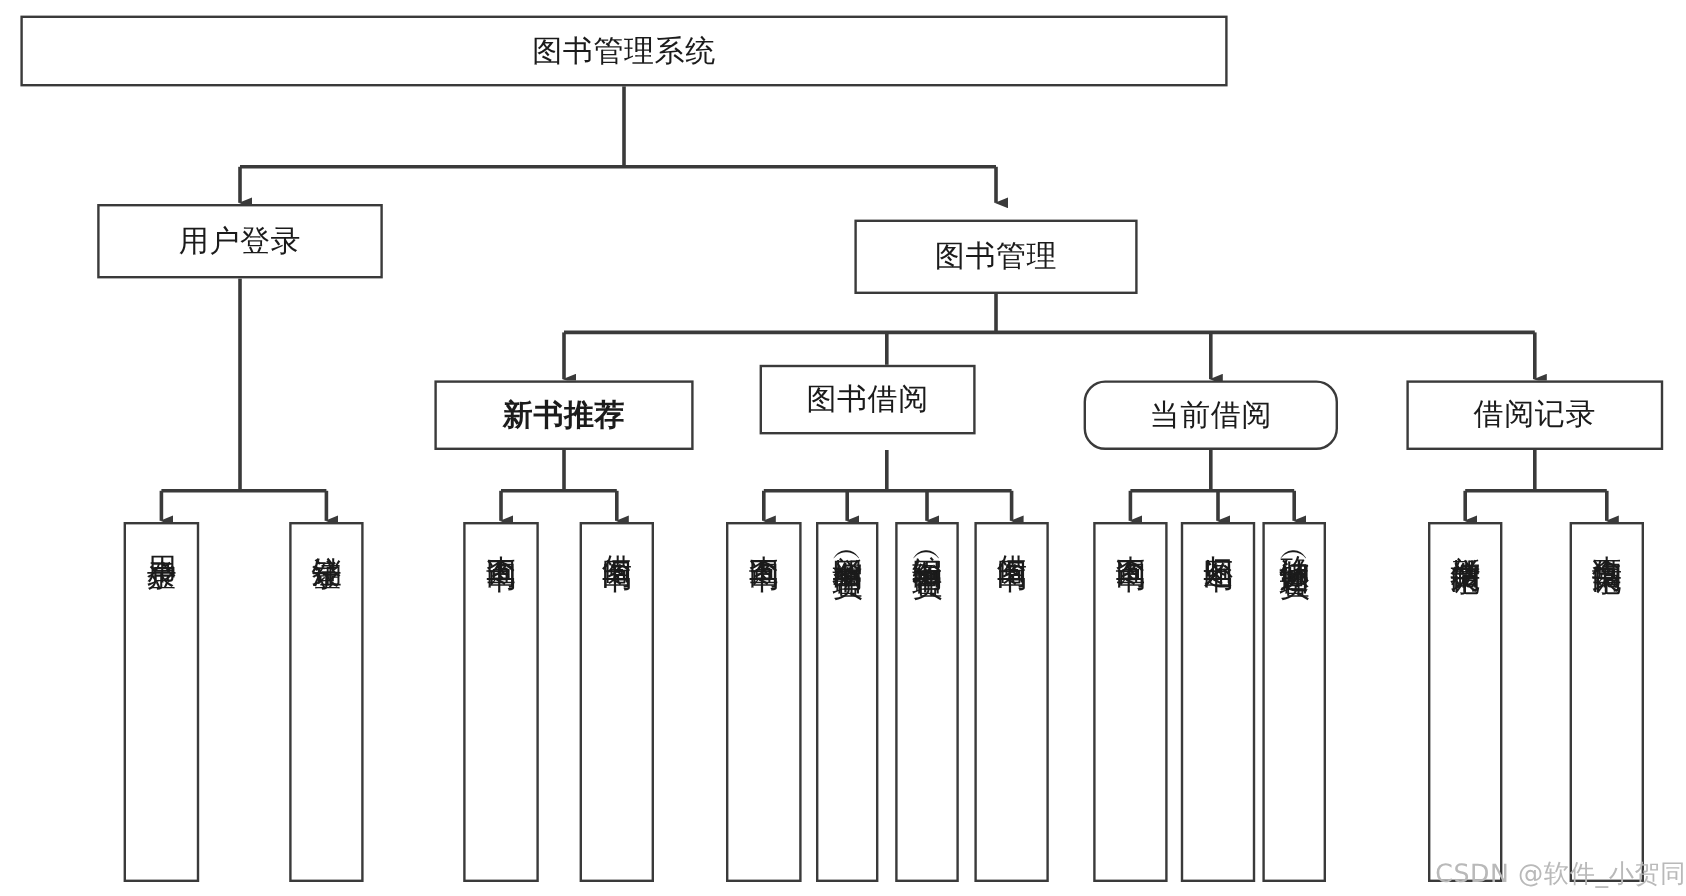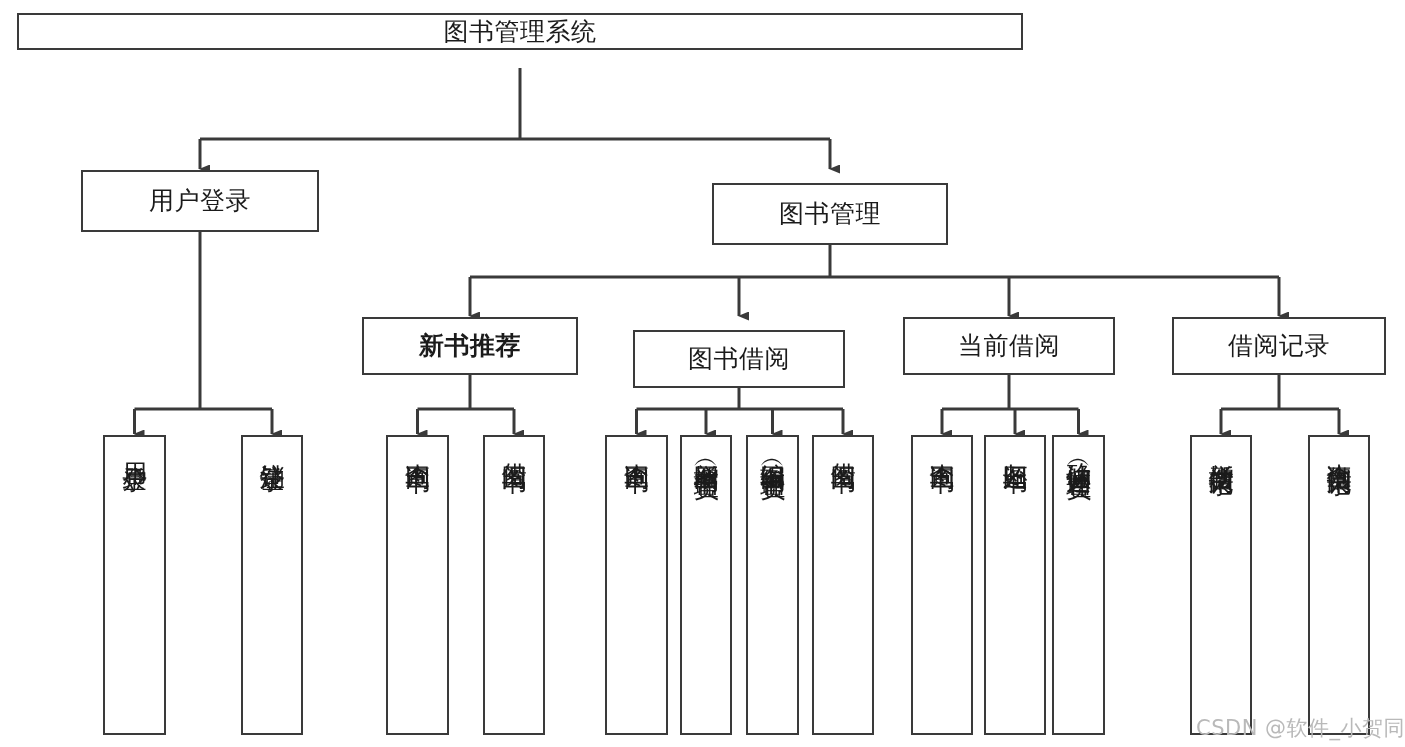--- a/index.html
+++ b/index.html
@@ -111,36 +111,36 @@
         <path d="M1015 409 L1015 434" marker-end="url(#arrowhead)"></path>
         <path d="M1078.5 409 L1078.5 434" marker-end="url(#arrowhead)"></path>
         <path d="M1279 375 L1279 409"></path>
         <path d="M1221 409 L1339 409"></path>
         <path d="M1221 409 L1221 434" marker-end="url(#arrowhead)"></path>
         <path d="M1339 409 L1339 434" marker-end="url(#arrowhead)"></path>
       </g>
   </svg>
 
   <div id="nodes-group">
-      <div class="node horizontal" style="left: 17px; top: 13px; width: 1006px; height: 37px;">
+      <div class="node horizontal" style="left: 17px; top: 13px; width: 1006px; height: 59px;">
         <span class="node-label">图书管理系统</span>
       </div>
       <div class="node horizontal" style="left: 81px; top: 170px; width: 238px; height: 62px;">
         <span class="node-label">用户登录</span>
       </div>
       <div class="node horizontal" style="left: 712px; top: 170px; width: 236px; height: 62px; margin-top: 13px;">
         <span class="node-label">图书管理</span>
       </div>
       <div class="node horizontal" style="left: 362px; top: 317px; width: 216px; height: 58px; font-weight: bold;">
         <span class="node-label">新书推荐</span>
       </div>
-      <div class="node horizontal" style="left: 633px; top: 330px; width: 212px; height: 58px;">
+      <div class="node horizontal" style="left: 633px; top: 304px; width: 180px; height: 58px;">
         <span class="node-label">图书借阅</span>
       </div>
-      <div class="node horizontal" style="left: 903px; top: 317px; width: 212px; height: 58px;">
+      <div class="node horizontal" style="left: 903px; top: 317px; width: 212px; height: 58px; border-radius: 18px;">
         <span class="node-label">当前借阅</span>
       </div>
       <div class="node horizontal" style="left: 1172px; top: 317px; width: 214px; height: 58px; font-family: Liberation Serif, serif;">
         <span class="node-label">借阅记录</span>
       </div>
       <div class="node vertical" style="left: 103px; top: 435px; width: 63px; height: 300px;">
         <span class="node-label">用户登录</span>
       </div>
       <div class="node vertical" style="left: 241px; top: 435px; width: 62px; height: 300px;">
         <span class="node-label">注销登录</span>

